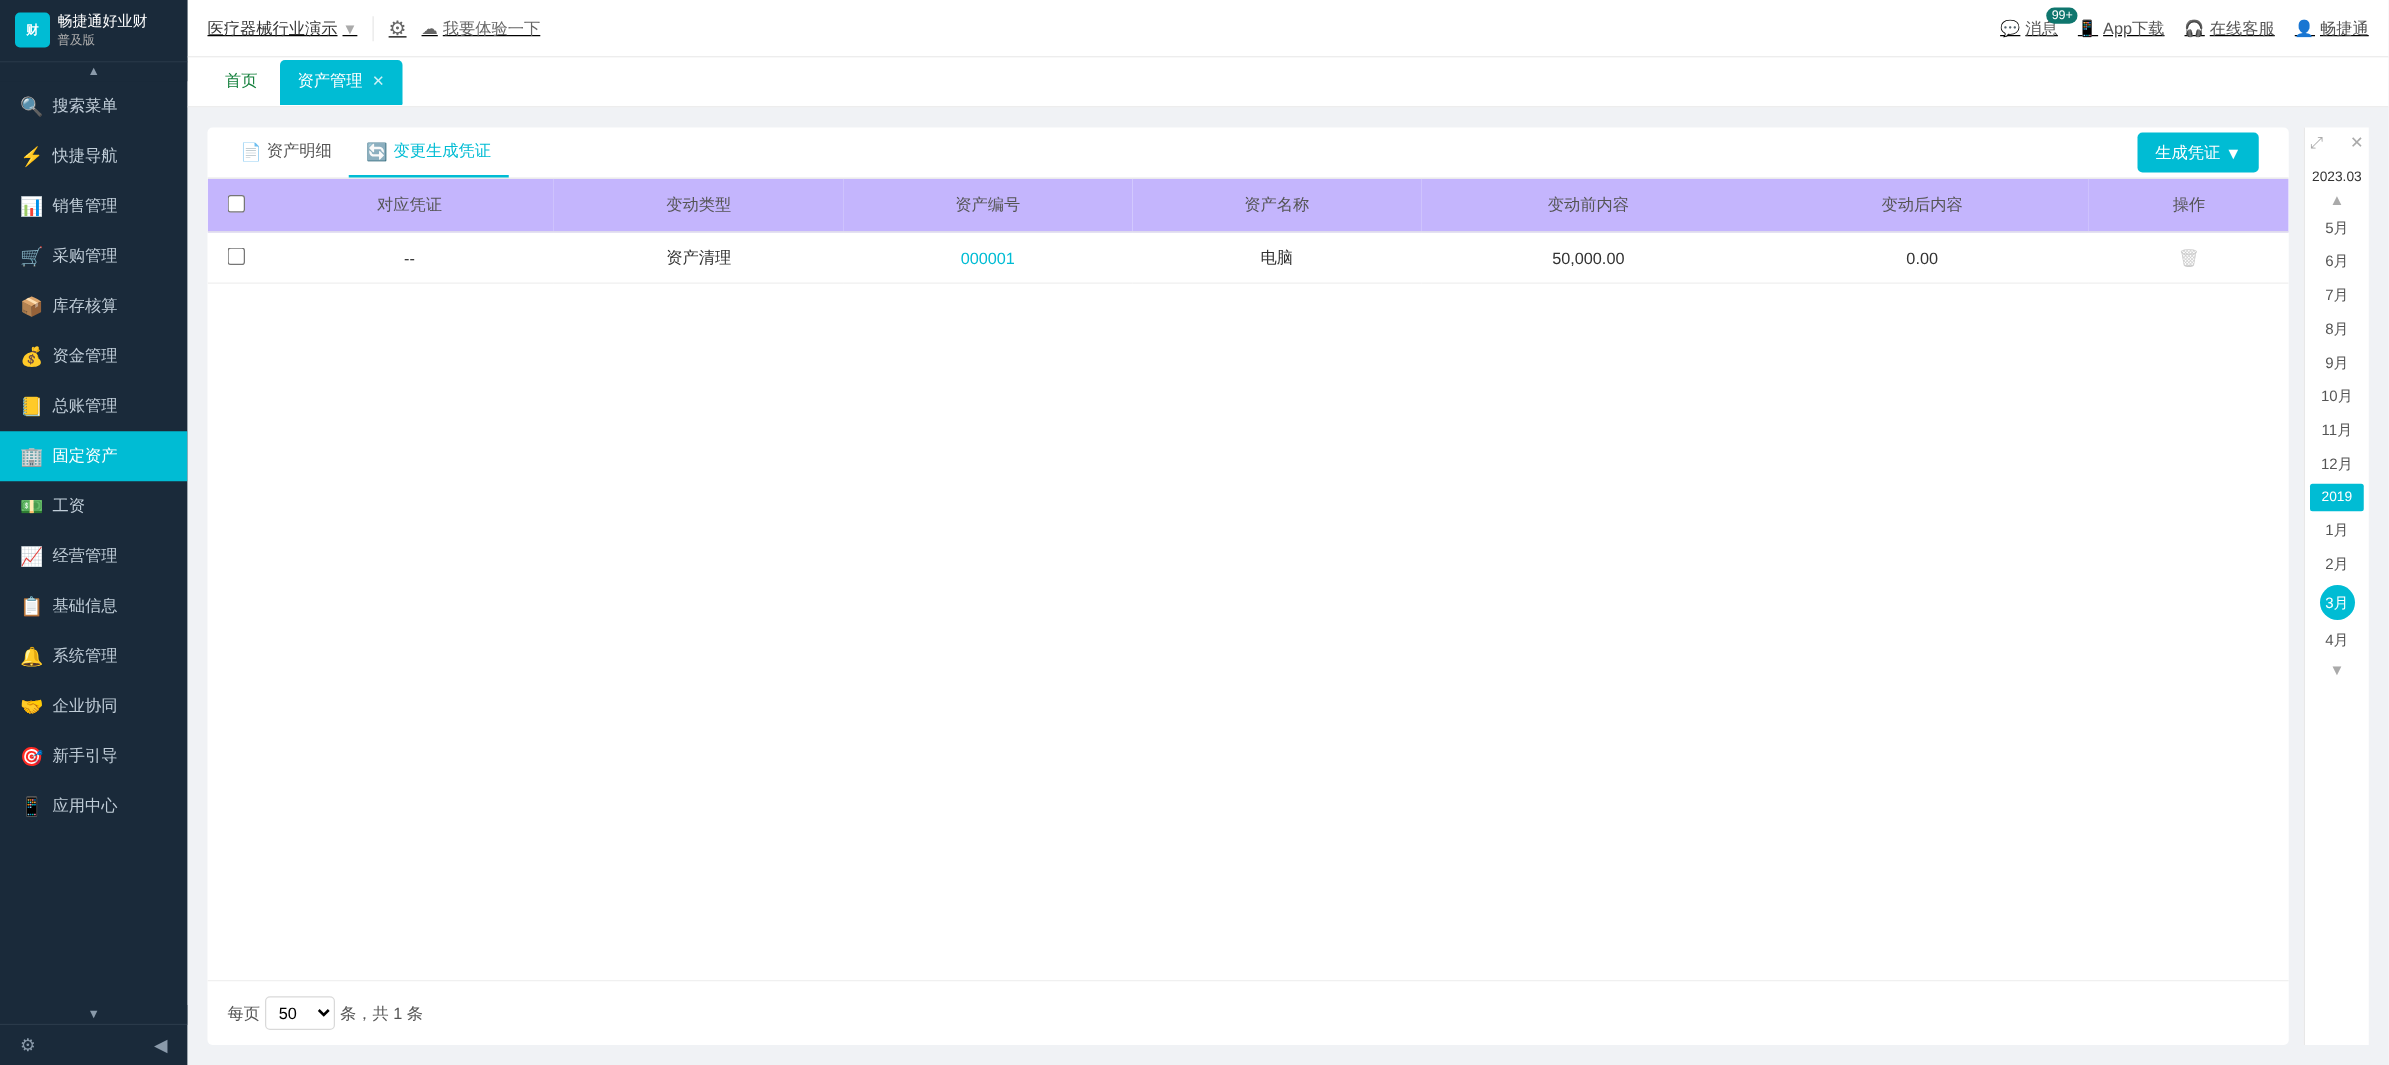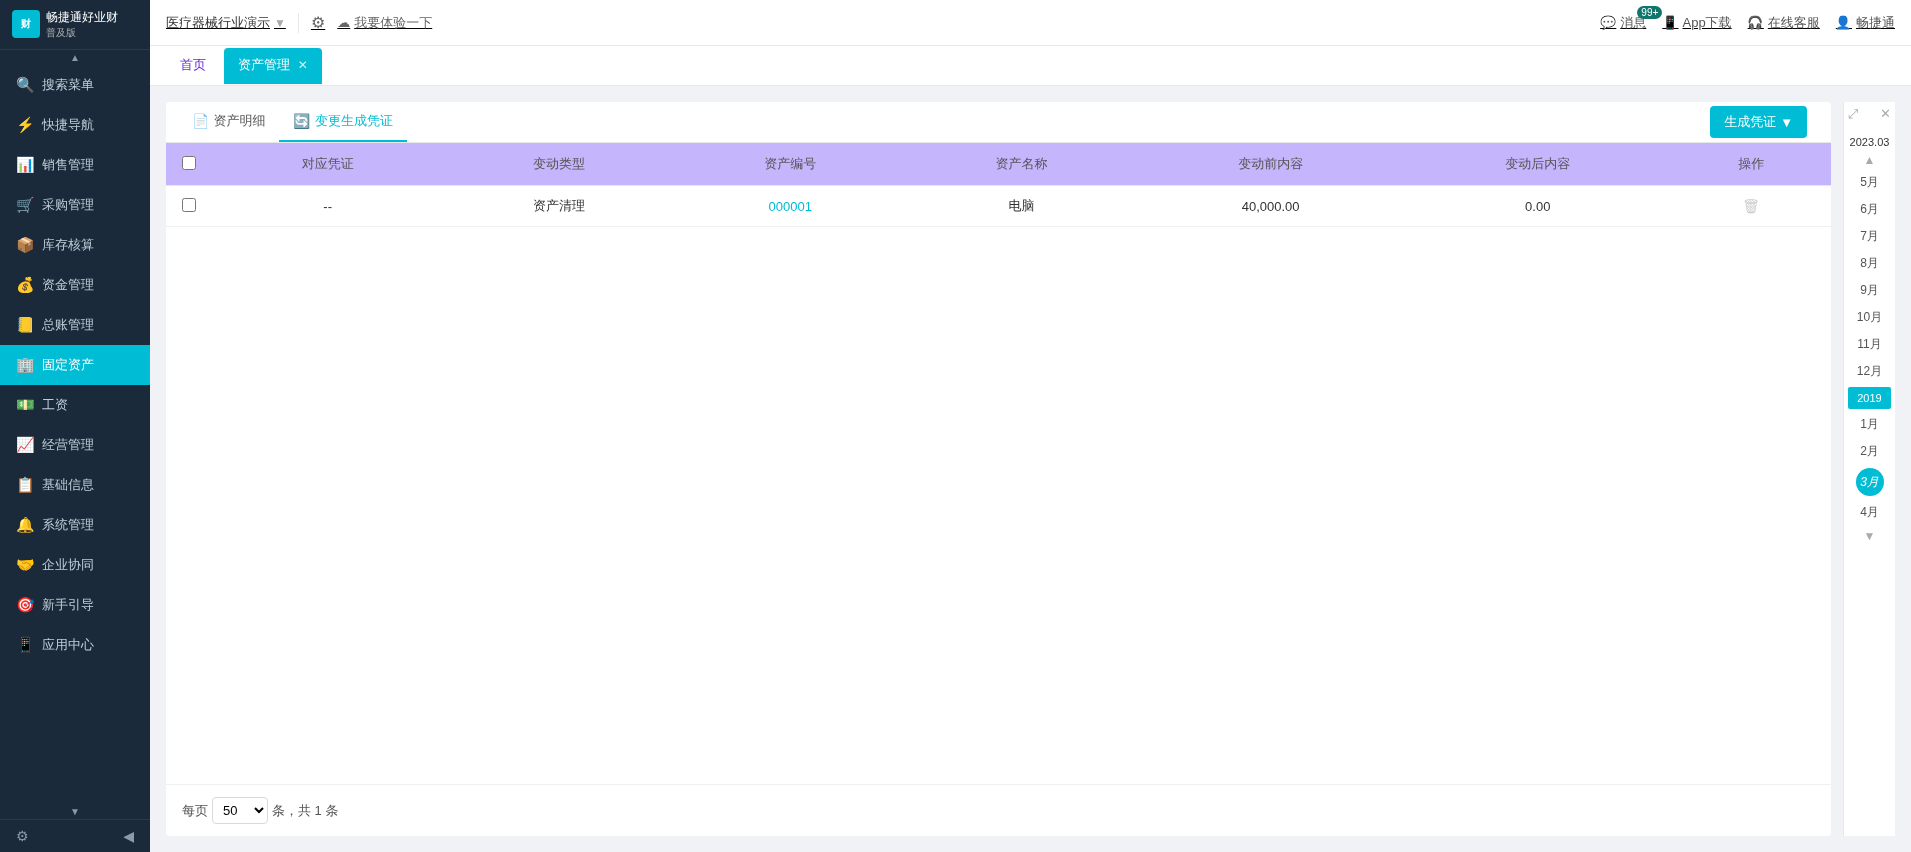--- a/index.html
+++ b/index.html
@@ -115,21 +115,21 @@
       display: flex;
       align-items: center;
       padding: 0 16px;
       height: 40px;
       gap: 4px;
     }
     .tab {
       padding: 8px 14px;
       font-size: 13px;
       cursor: pointer;
-      color: #6d28d9;
+      color: #15803d;
       border-bottom: 2px solid transparent;
     }
     .tab.active {
       background: #00bcd4;
       color: #fff;
       border-radius: 4px 4px 0 0;
       border-bottom: 2px solid #00bcd4;
     }
     .tab-close {
       margin-left: 4px;
@@ -497,21 +497,21 @@
               <td>
                 <span>资产清理</span>
               </td>
               <td style="color:#00bcd4;">
                 <span>000001</span>
               </td>
               <td>
                 <span>电脑</span>
               </td>
               <td>
-                <span>40,000.00</span>
+                <span>50,000.00</span>
               </td>
               <td>
                 <span>0.00</span>
               </td>
               <td>
                 <span class="delete-icon">🗑</span>
               </td>
             </tr>
           </tbody>
         </table>
@@ -550,21 +550,21 @@
         <div class="date-month-item">8月</div>
         <div class="date-month-item">9月</div>
         <div class="date-month-item">10月</div>
         <div class="date-month-item">11月</div>
         <div class="date-month-item">12月</div>
 
         <div class="date-month-item year-label">2019</div>
 
         <div class="date-month-item">1月</div>
         <div class="date-month-item">2月</div>
-        <div style="display:flex;justify-content:flex-start;padding:2px 0;font-style:italic;">
+        <div style="display:flex;justify-content:flex-start;padding:2px 0;">
           <div class="date-month-item current-month">3月</div>
         </div>
         <div class="date-month-item">4月</div>
 
         <div style="text-align:center;padding:2px 0;cursor:pointer;">
           <span style="color:#aaa;font-size:12px;">▼</span>
         </div>
       </div>
     </div>
   </div>

